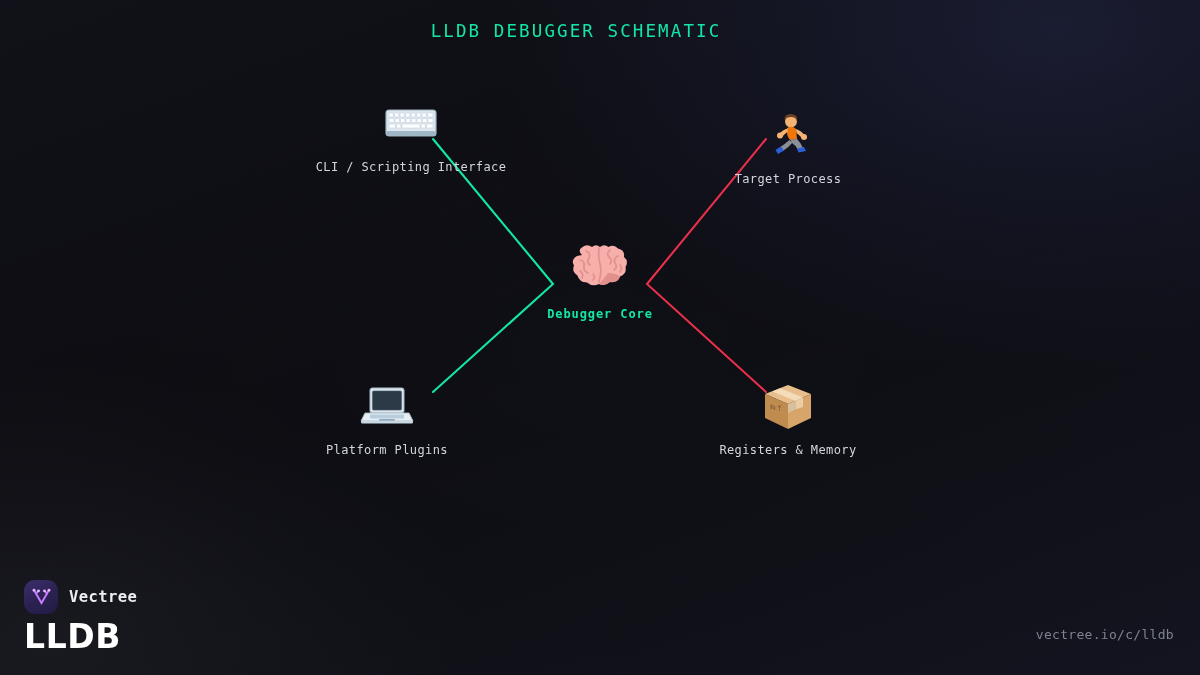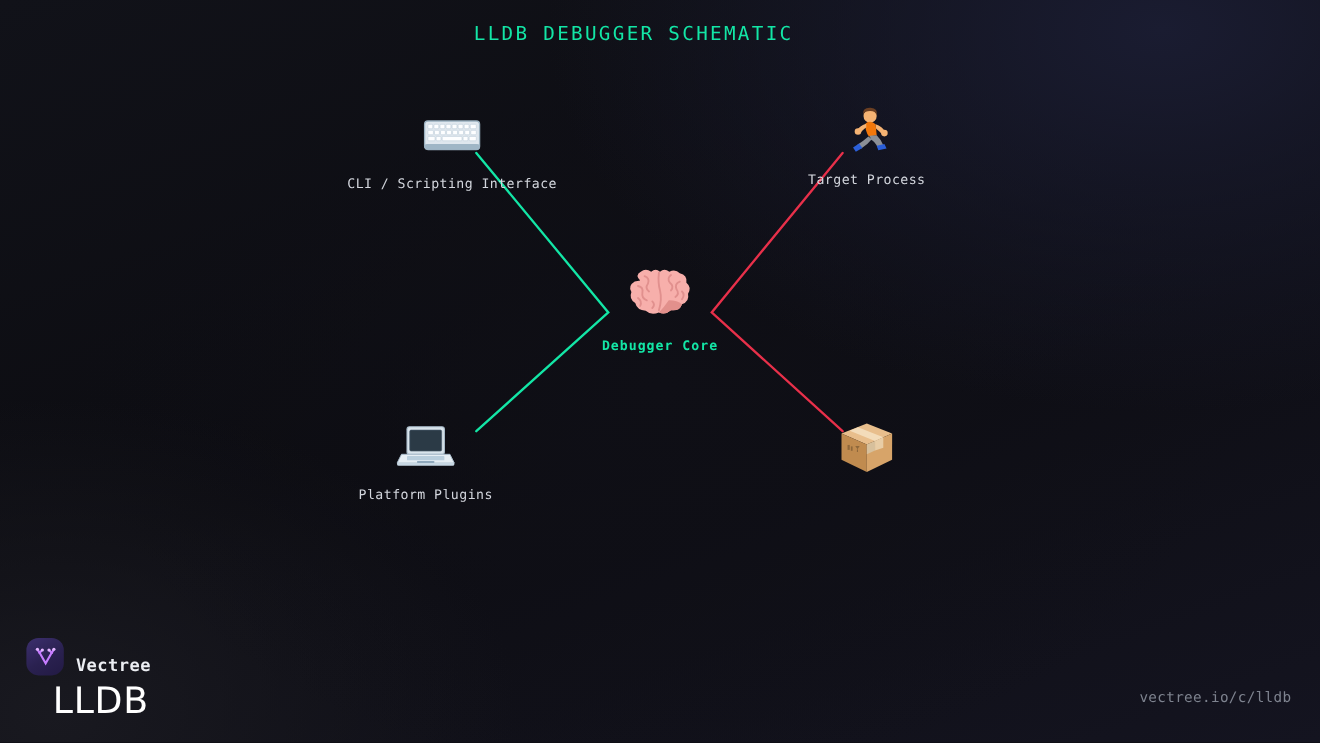--- a/index.html
+++ b/index.html
@@ -89,21 +89,21 @@
   #brand {
     position: absolute;
     left: 24px;
     bottom: 20px;
     display: flex;
     flex-direction: column;
     gap: 6px;
   }
   #brand-row {
     display: flex;
-    align-items: flex-end;
+    align-items: center;
     gap: 11px;
     height: 34px;
   }
   #brand-logo {
     width: 34px;
     height: 34px;
     border-radius: 11px;
     background: linear-gradient(150deg, #3c2f6e 0%, #2a2150 55%, #221a44 100%);
     display: flex;
     align-items: center;
@@ -112,27 +112,26 @@
   }
   #brand-name {
     font-size: 15.5px;
     font-weight: 700;
     color: #eceef3;
     letter-spacing: 0.4px;
     font-family: "DejaVu Sans Mono", "Liberation Mono", monospace;
   }
   #brand-title {
     font-size: 33px;
-    font-weight: 400;
+    font-weight: 700;
     color: #ffffff;
     letter-spacing: 0.6px;
     line-height: 1.05;
     font-family: "DejaVu Sans", "Liberation Sans", sans-serif;
     white-space: pre;
-    margin-left: 24px;
   }
   #footer-url {
     position: absolute;
     right: 26px;
     bottom: 33px;
     font-size: 13px;
     color: #7e838f;
     letter-spacing: 0.3px;
     white-space: pre;
     margin-left: 48px;
@@ -178,21 +177,21 @@
           <rect x="12.5" y="24" width="4.4" height="4" rx="0.8"></rect>
           <rect x="18" y="24" width="18" height="4" rx="0.8"></rect>
           <rect x="37" y="24" width="4.4" height="4" rx="0.8"></rect>
           <rect x="42.5" y="24" width="6.5" height="4" rx="0.8"></rect>
         </g>
       </svg>
     </span>
     <span class="nlabel">CLI / Scripting Interface</span>
   </div>
 
-  <div class="node" style="left:788px; top:96px;">
+  <div class="node" style="left:788px; top:112px;">
     <span class="glyph">
       <svg width="50" height="50" viewBox="0 0 50 50">
         <circle cx="28" cy="9.5" r="6" fill="#f5b373"></circle>
         <path d="M21.5 8 Q21 1.5 28.5 2 Q35.5 2.5 34 9 Q33 5 28 5 Q23.5 5 21.5 8 Z" fill="#6b3f22"></path>
         <path d="M24 16 Q29 13 33 17 L34 27 L27 28 Q23 23 24 16 Z" fill="#f2770a"></path>
         <path d="M33 17 Q39 19 42 24 L39 26 Q35.5 22.5 33.5 21 Z" fill="#f5b373"></path>
         <path d="M24.5 16.5 Q19 18 16 22.5 L19 25 Q22.5 21 24.5 20 Z" fill="#f5b373"></path>
         <circle cx="17" cy="23.5" r="3" fill="#f5b373"></circle>
         <circle cx="41" cy="25" r="3" fill="#f5b373"></circle>
         <path d="M27.5 27.5 L34 27 Q38 31 40 36 L35 38 Q32.5 33 29 31 Z" fill="#8b8f96"></path>
@@ -251,20 +250,21 @@
         <path d="M33.5 18 L41 14.6 L41 24 L33.5 26.5 Z" fill="#e8cda6"></path>
         <path d="M33.5 18 L26 21 L26 30 L33.5 26.5 Z" fill="#d7c09c"></path>
         <g fill="#7b5a33" opacity="0.72">
           <rect x="8.5" y="21.5" width="2" height="4.5"></rect>
           <rect x="11.5" y="22.8" width="1.6" height="4"></rect>
           <path d="M15.5 22.5 L19.5 22.5 L17.5 25.5 Z"></path>
           <rect x="17" y="25.5" width="1" height="2.4"></rect>
         </g>
       </svg>
     </span>
+    <span class="nlabel">Registers &amp; Memory</span>
   </div>
 
   <div id="brand">
     <div id="brand-row">
       <div id="brand-logo">
         <svg width="21" height="21" viewBox="0 0 21 21">
           <g stroke="#c77dff" stroke-width="1.9" stroke-linecap="round" fill="none">
             <path d="M5 6.5 L10.5 16 L16 6.5"></path>
             <path d="M5 6.5 L3.2 3.6"></path>
             <path d="M5 6.5 L7.2 4.2"></path>

